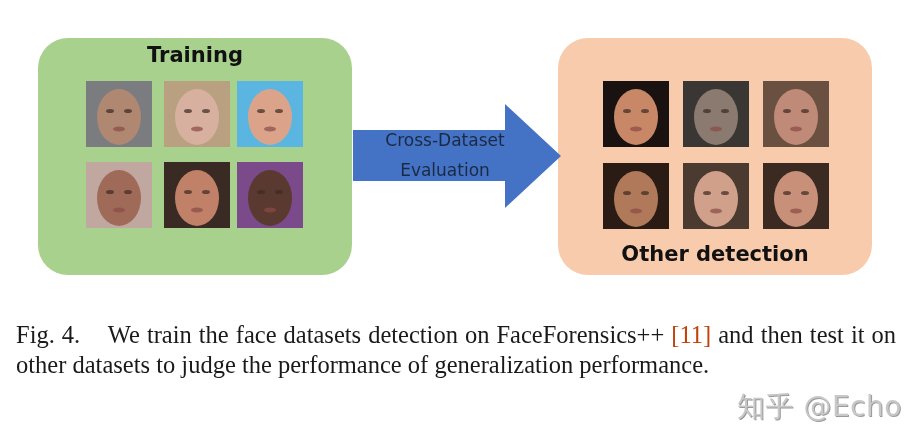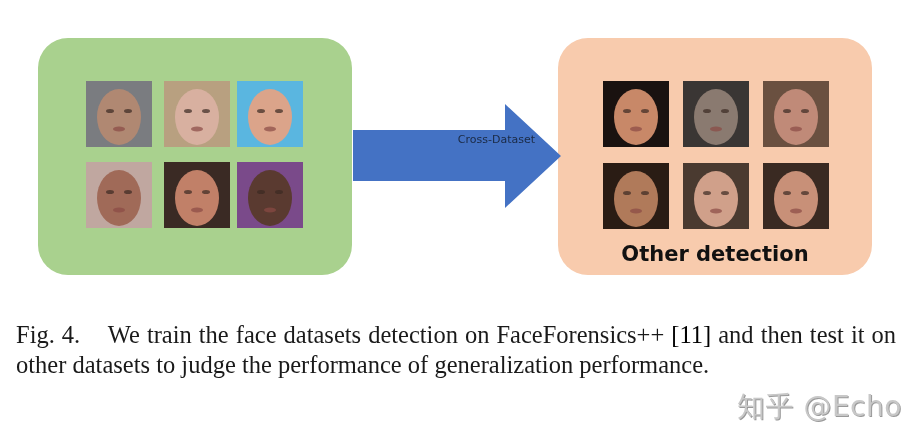--- a/index.html
+++ b/index.html
@@ -6,33 +6,34 @@
   body { width: 910px; height: 442px; position: relative; overflow: hidden; }
   .panel { position: absolute; border-radius: 30px; }
   .panel-train { left: 38px; top: 38px; width: 314px; height: 237px; background: #a9d18e; }
   .panel-test { left: 558px; top: 38px; width: 314px; height: 237px; background: #f8cbad; }
   .panel-title { position: absolute; left: 0; right: 0; text-align: center;
     font-family: "DejaVu Sans", sans-serif; font-weight: bold; color: #111; font-size: 21px; }
   .panel-title.top { top: 5px; }
   .panel-title.bottom { top: 204px; }
   .face { position: absolute; width: 66px; height: 66px; }
   .arrow { position: absolute; left: 353px; top: 104px; width: 210px; height: 104px; }
-  .arrow-label { position: absolute; left: 355px; top: 125px; width: 180px; text-align: right;
-    font-family: "DejaVu Sans", sans-serif; font-size: 11px; line-height: 30px; color: #1b2a44; }
+  .arrow-label { position: absolute; left: 355px; top: 125px; width: 180px; text-align: center;
+    font-family: "DejaVu Sans", sans-serif; font-size: 17px; line-height: 30px; color: #1b2a44; }
   .caption { position: absolute; left: 16px; top: 320px; width: 880px;
     font-family: "Liberation Serif", serif; font-size: 24.5px; line-height: 30px; color: #1a1a1a;
     text-align: justify; }
-  .caption .cite { color: #000000; }
+  .caption .cite { color: #c2410c; }
   .watermark { position: absolute; left: 737px; top: 388px; font-family: "DejaVu Sans", sans-serif;
     font-size: 28px; color: #c8c8c8; text-shadow: 1px 1px 0 #9a9a9a; letter-spacing: 0.5px; }
 </style>
 </head>
 <body>
 
 <div class="panel panel-train">
+  <div class="panel-title top">Training</div>
 </div>
 
 <div class="panel panel-test">
   <div class="panel-title bottom">Other detection</div>
 </div>
 
 <div id="train-faces">
     <svg class="face" viewBox="0 0 66 66" style="left: 86px; top: 81px;">
       <rect width="66" height="66" fill="#7a7c80"></rect>
       <ellipse cx="33" cy="36" rx="22" ry="28" fill="#b08872"></ellipse>
@@ -120,17 +121,18 @@
       <ellipse cx="42" cy="30" rx="4" ry="2" fill="#3a2a22" opacity="0.7"></ellipse>
       <ellipse cx="33" cy="48" rx="6" ry="2.5" fill="#8a4a44" opacity="0.7"></ellipse>
     </svg>
   </div>
 
 <svg class="arrow" viewBox="0 0 210 104">
   <polygon id="arrow-shape" points="0,26 152,26 152,0 208,52 152,104 152,77 0,77" fill="#4472c4"></polygon>
 </svg>
 <div class="arrow-label">
   <div>Cross-Dataset</div>
+  <div>Evaluation</div>
 </div>
 
 <div class="caption"><span>Fig. 4.</span>&nbsp;&nbsp;&nbsp; <span>We train the face datasets detection on FaceForensics++</span> <span class="cite">[11]</span> <span>and then test it on other datasets to judge the performance of generalization performance.</span></div>
 
 <div class="watermark">知乎 @Echo</div>
 
 </body></html>

